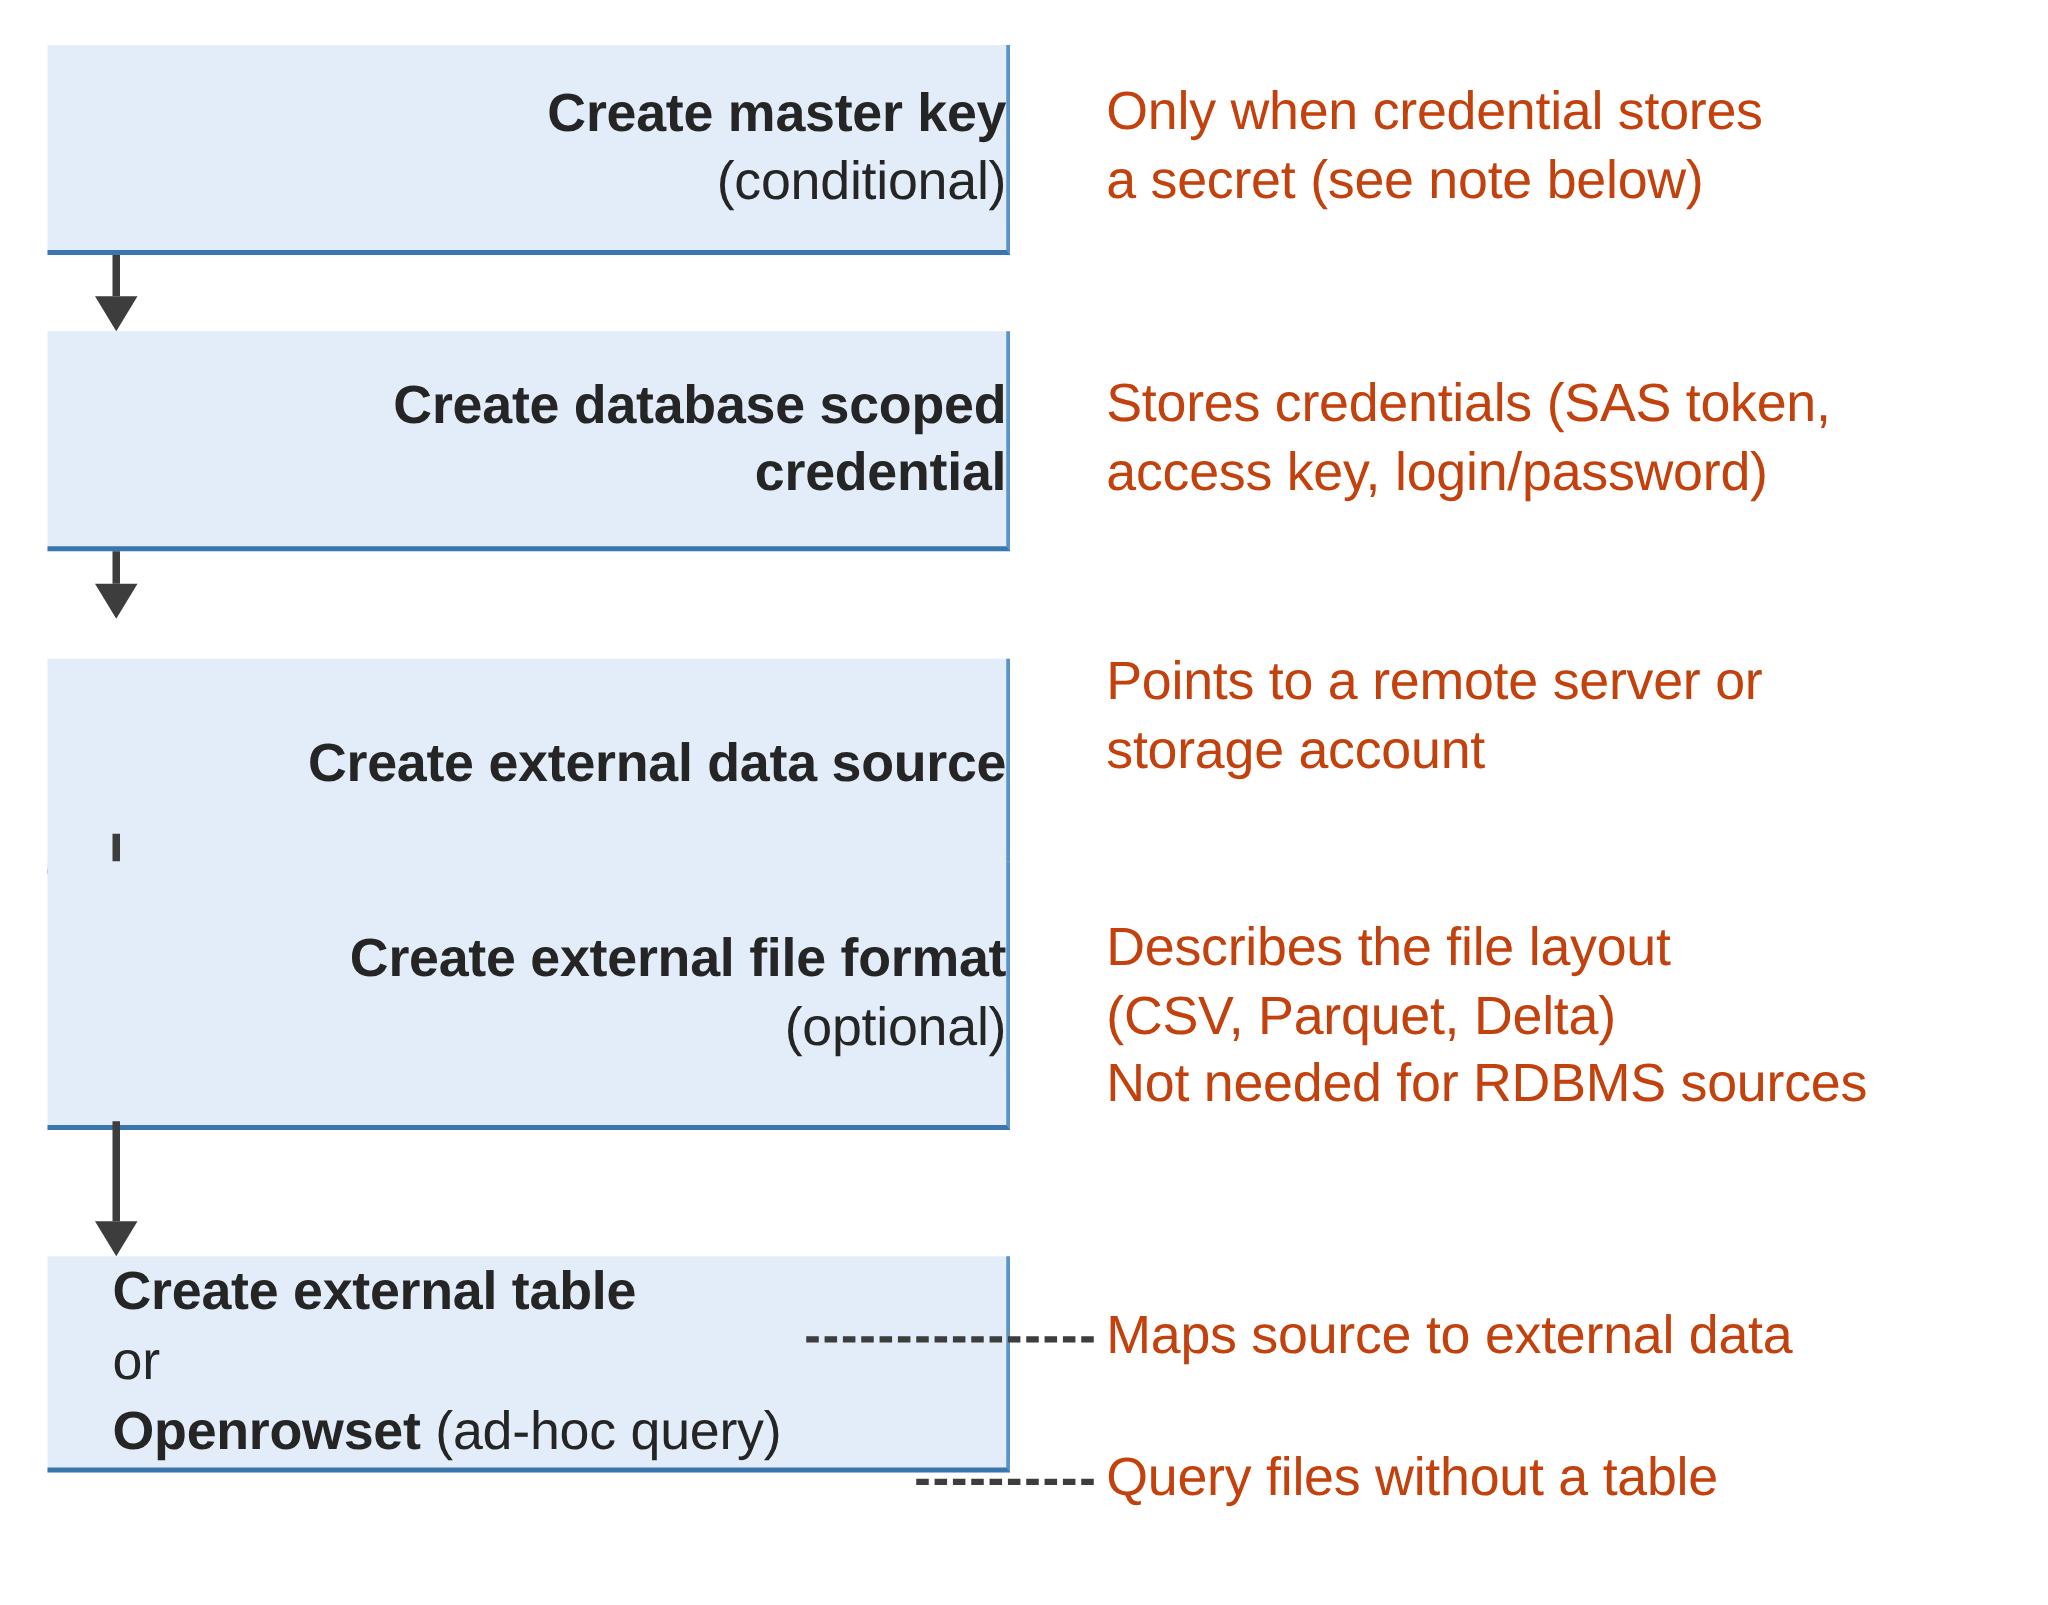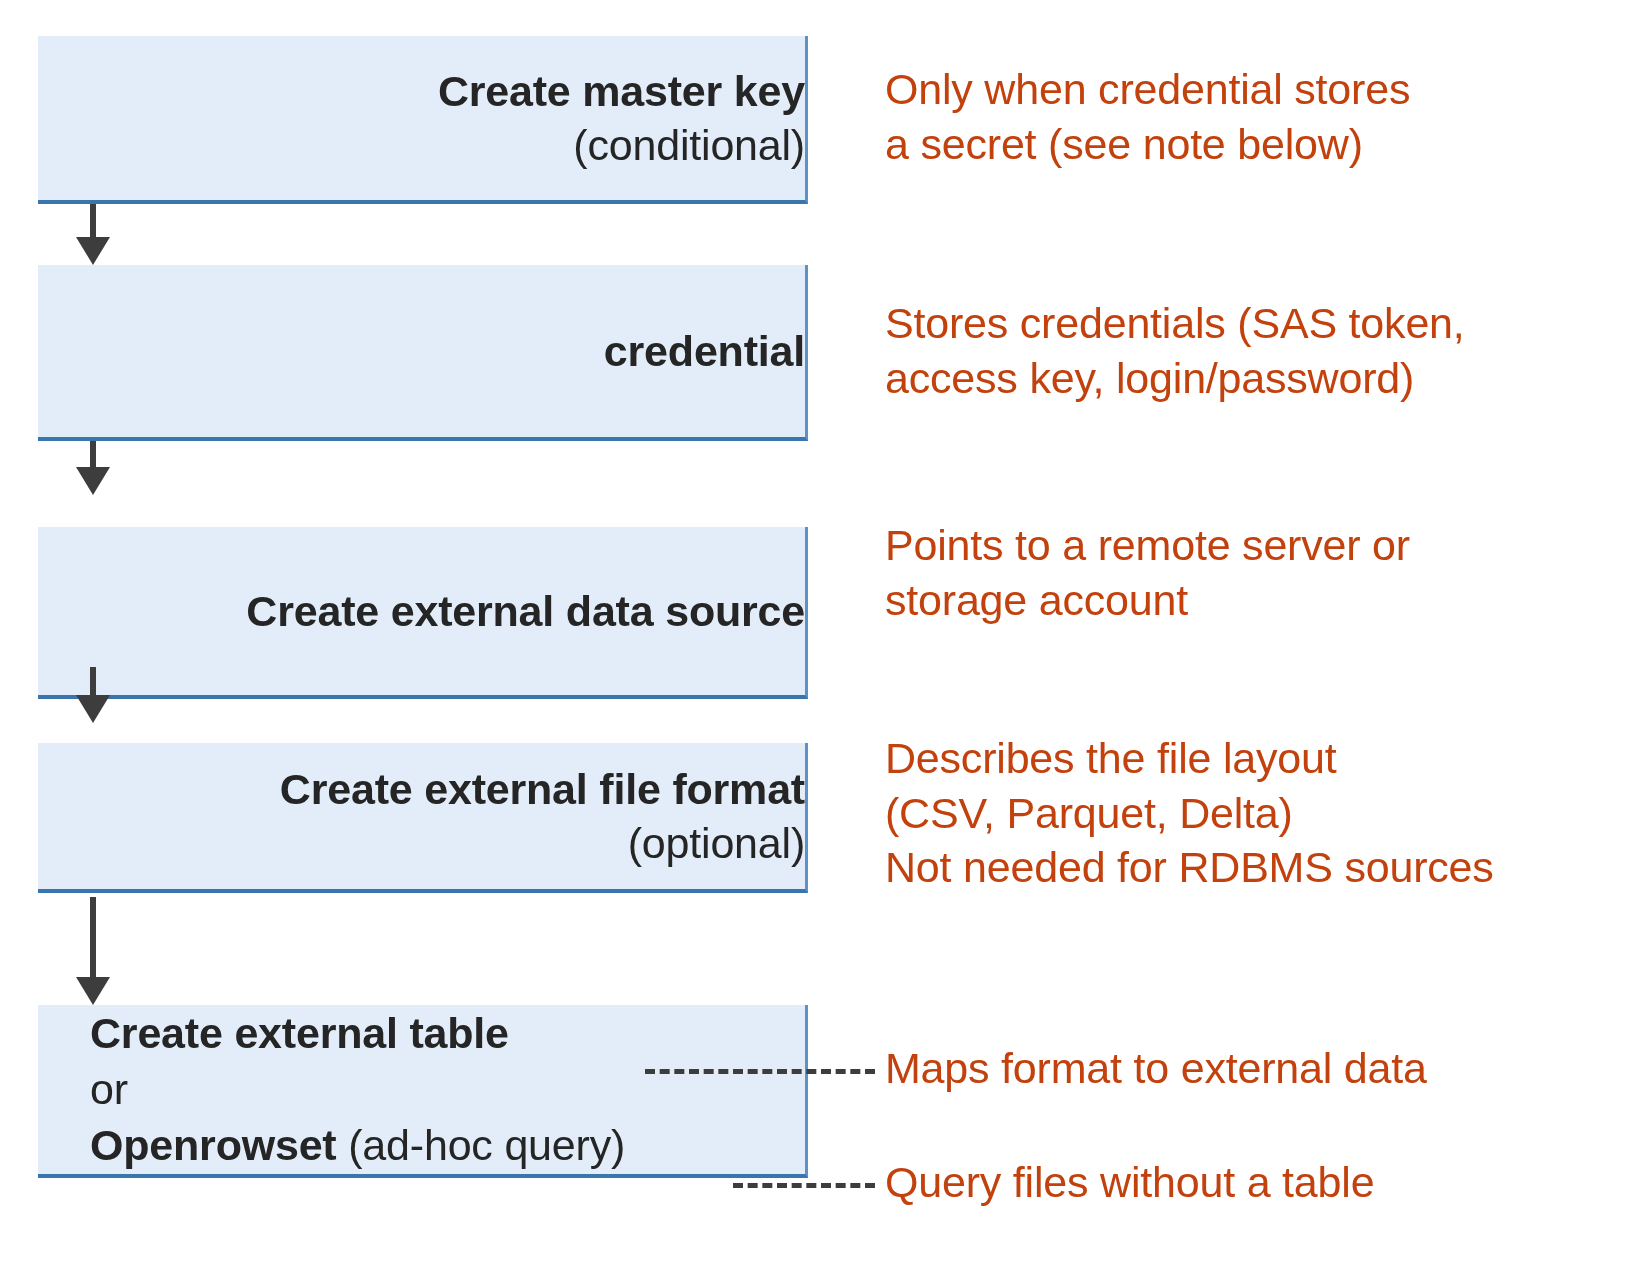--- a/index.html
+++ b/index.html
@@ -41,21 +41,21 @@
     letter-spacing: -0.2px;
     white-space: nowrap;
   }
   .box-line.strong { font-weight: bold; }
   .box-line.light  { font-weight: normal; }
 
   
   #box-master-key      { top: 36px;   height: 168px; }
   #box-scoped-cred     { top: 265px;  height: 176px; }
   #box-data-source     { top: 495px;  height: 172px; margin-top: 32px; }
-  #box-file-format     { top: 743px;  height: 150px; }
+  #box-file-format     { top: 689px;  height: 215px; }
   #box-external-table  { top: 1005px; height: 173px; }
 
   
   #box-external-table .row {
     display: flex;
     align-items: center;
     height: 56px;
   }
 
   
@@ -137,20 +137,21 @@
     <div class="shaft"></div>
     <div class="head"></div>
   </div>
 
   <div class="note" id="note-master-key">
     <div>Only when credential stores</div>
     <div>a secret (see note below)</div>
   </div>
 
   <div class="flow-box" id="box-scoped-cred">
+    <div class="box-line strong">Create database scoped</div>
     <div class="box-line strong">credential</div>
   </div>
 
   <div class="arrow" id="arrow-2">
     <div class="shaft"></div>
     <div class="head"></div>
   </div>
 
   <div class="note" id="note-scoped-cred">
     <div>Stores credentials (SAS token,</div>
@@ -195,16 +196,16 @@
       <div class="box-line light">or</div>
     </div>
     <div class="row">
       <div class="box-line"><span class="strong" style="font-weight:bold">Openrowset</span><span> (ad-hoc query)</span></div>
     </div>
   </div>
 
   <div class="leader" id="leader-external-table"></div>
   <div class="leader" id="leader-openrowset"></div>
 
-  <div class="note" id="note-external-table">Maps format to external data</div>
+  <div class="note" id="note-external-table">Maps source to external data</div>
   <div class="note" id="note-openrowset">Query files without a table</div>
 
 </div>
 
 </body></html>

